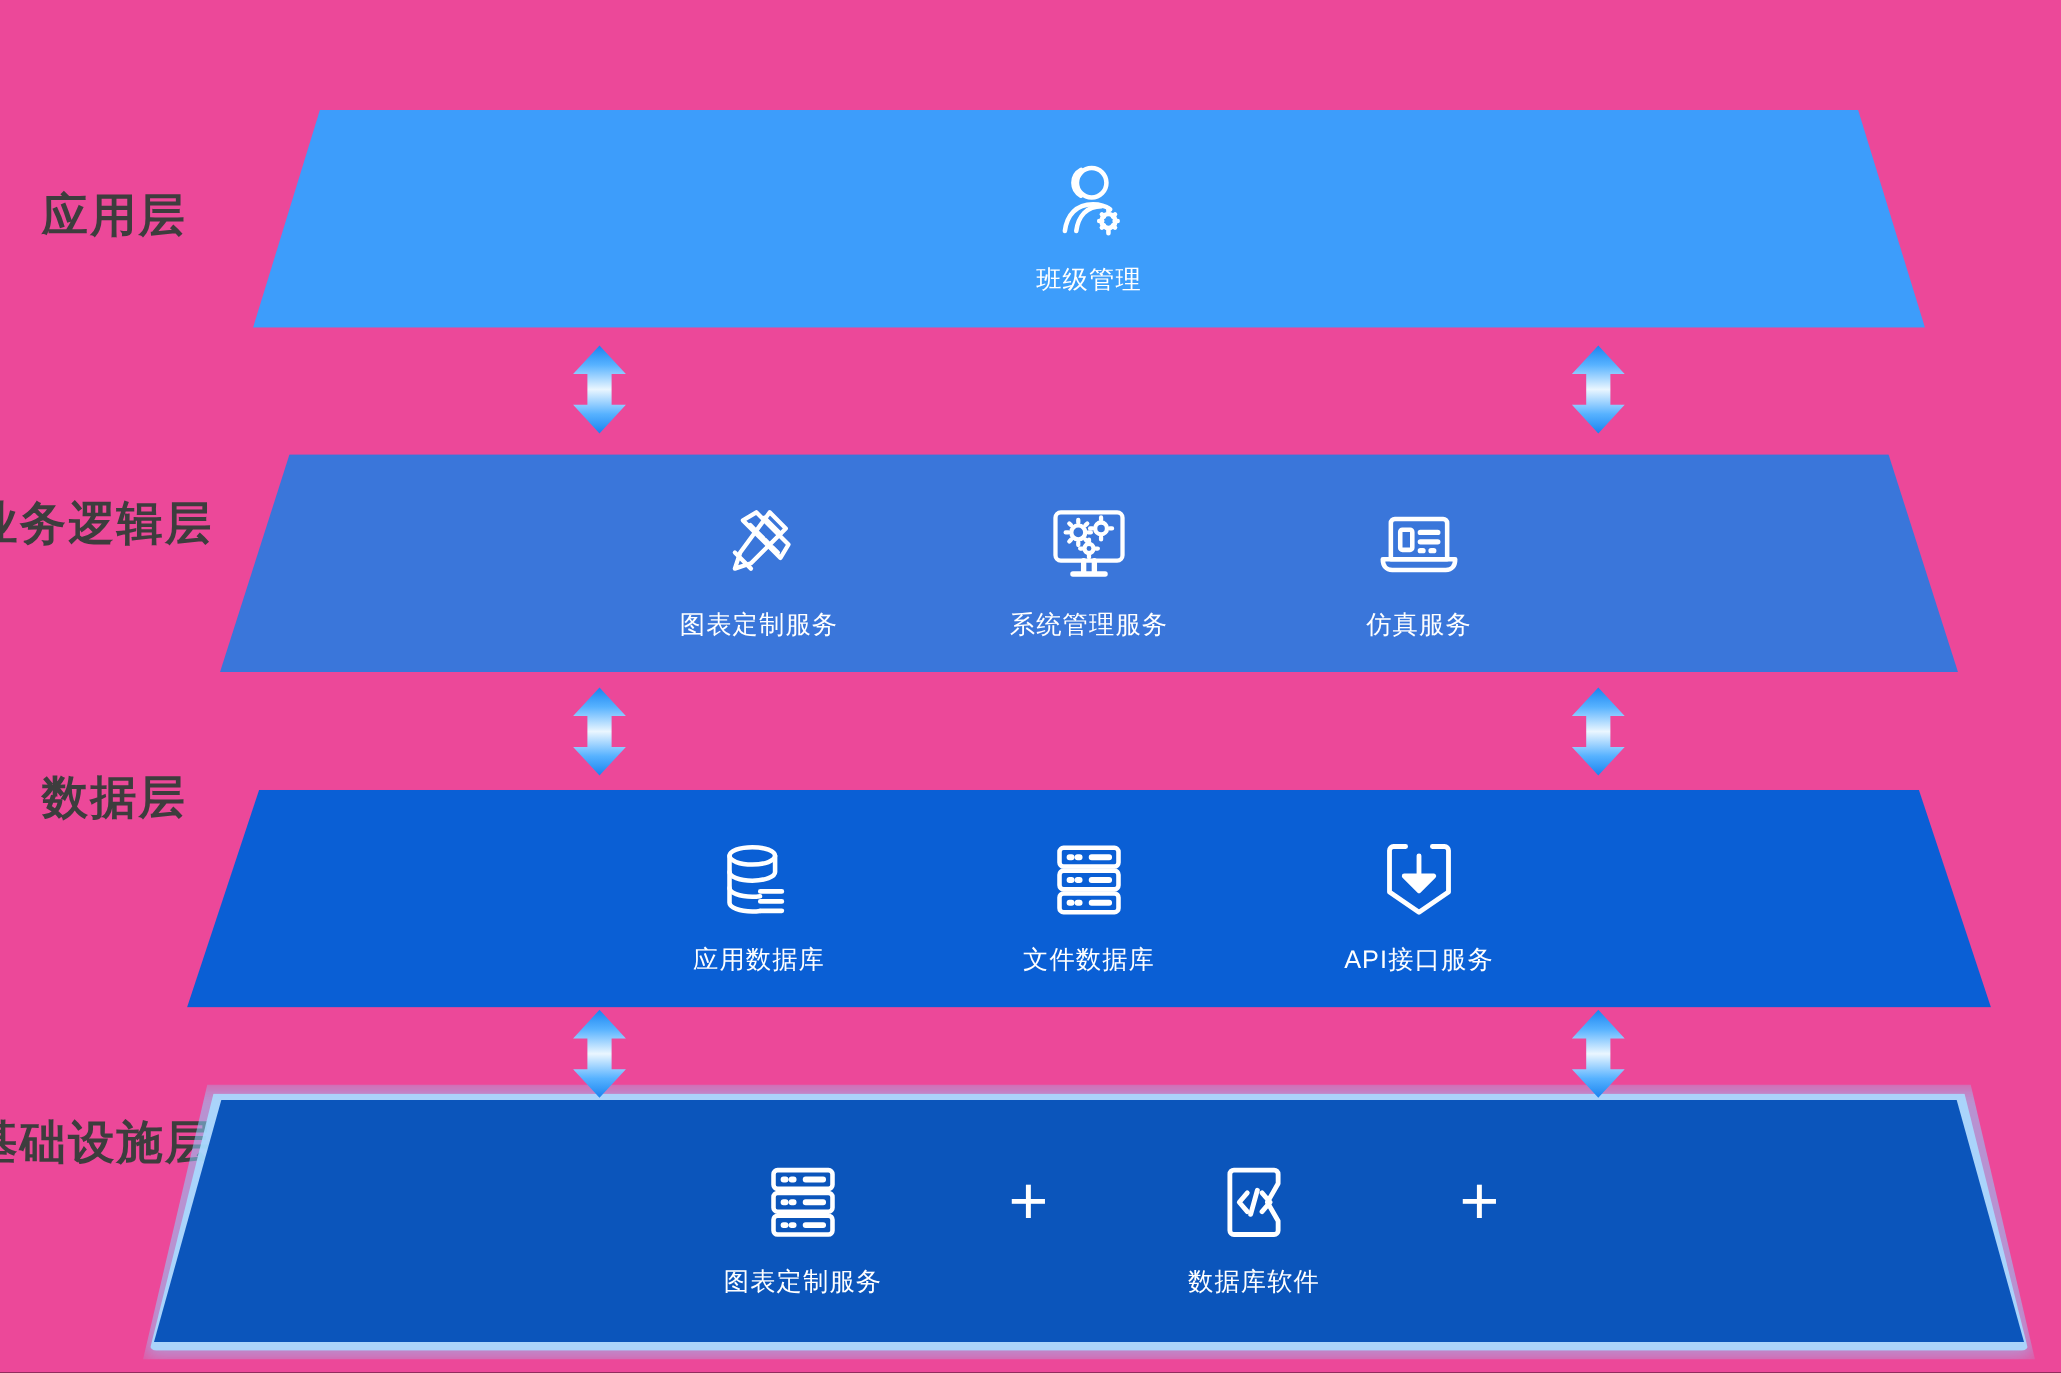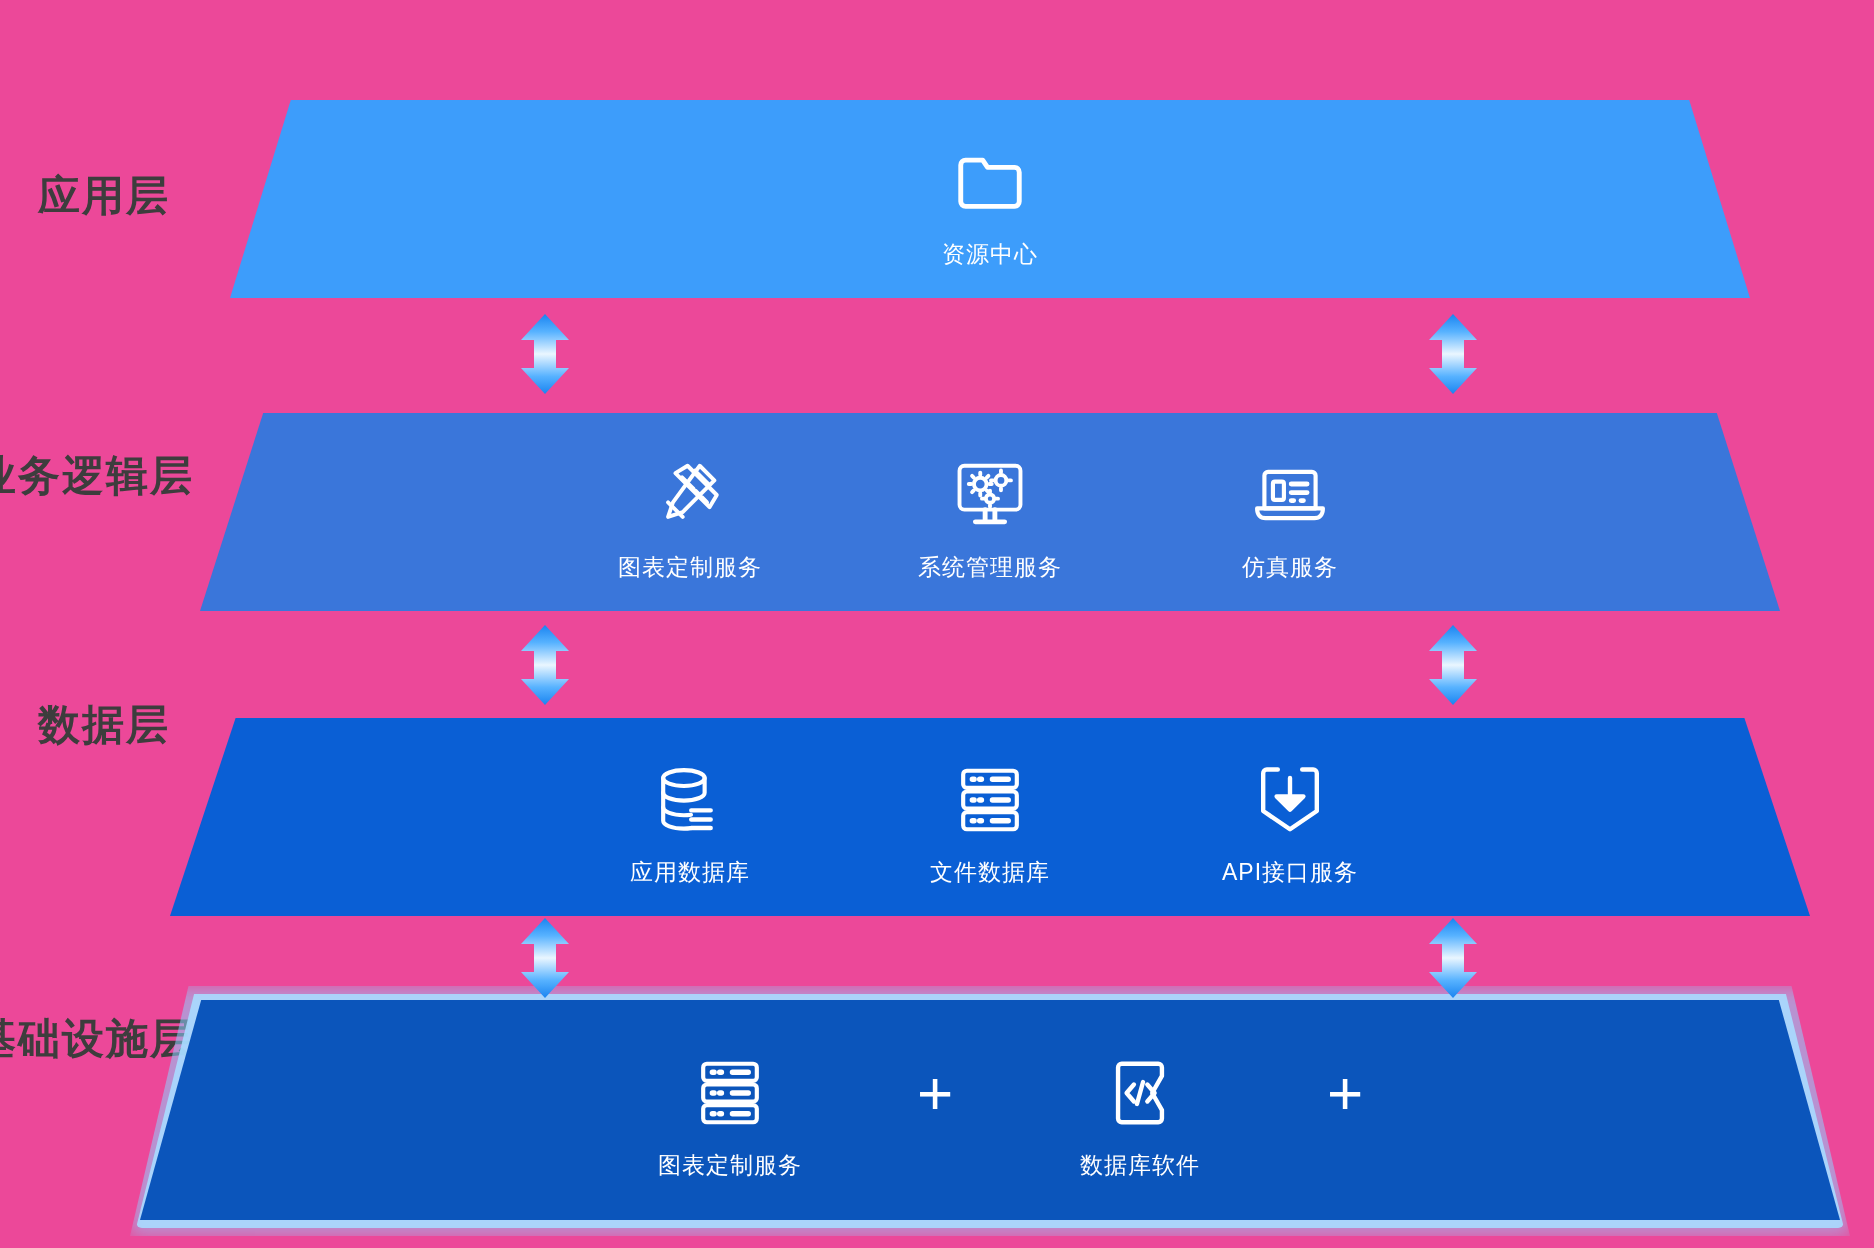--- a/index.html
+++ b/index.html
@@ -162,29 +162,34 @@
   <div class="layer-name" id="name-app">应用层</div>
   <div class="layer-name" id="name-biz">业务逻辑层</div>
   <div class="layer-name" id="name-data">数据层</div>
   <div class="layer-name" id="name-infra">基础设施层</div>
 
   <div class="layer" id="layer-app">
     <div class="trap"></div>
     <div class="layer-content">
       <div class="cells">
 
-
-        <div class="cell">
-          <span class="cell-icon">
-            <svg width="78" height="78" viewBox="0 0 64 64" fill="none" stroke="#fff" stroke-width="4" stroke-linecap="round" stroke-linejoin="round">
-              <path d="M8 20v28a4 4 0 0 0 4 4h40a4 4 0 0 0 4-4V24a4 4 0 0 0-4-4H30l-4-6H12a4 4 0 0 0-4 4z"></path>
-            </svg>
-          </span>
-          <span class="cell-label">资源中心</span>
-        </div>
+        <div class="cell">
+          <span class="cell-icon">
+            <svg width="78" height="78" viewBox="0 0 64 64" fill="none" stroke="#fff" stroke-width="3.4" stroke-linecap="round" stroke-linejoin="round">
+              <circle cx="34" cy="19" r="11"></circle>
+              <path d="M26 9.4a11 11 0 0 0 0 19.2"></path>
+              <path d="M14 55c1.5-12 8.5-20 21-20 5.2 0 9.5 1.4 12.8 3.8"></path>
+              <path d="M22.5 55c1.4-11 7.8-18.6 19-18.6"></path>
+              <circle cx="46.5" cy="47.5" r="5.2"></circle>
+              <path d="M46.5 40.6v-2.3M46.5 56.7v-2.3M53.4 47.5h-2.3M41.9 47.5h-2.3M51.4 42.6l-1.6 1.6M43.2 50.8l-1.6 1.6M51.4 52.4l-1.6-1.6M43.2 44.2l-1.6-1.6"></path>
+            </svg>
+          </span>
+          <span class="cell-label">班级管理</span>
+        </div>
+
 
 
       </div>
     </div>
   </div>
 
   <div class="layer" id="layer-data">
     <div class="trap"></div>
     <div class="layer-content">
       <div class="cells">

